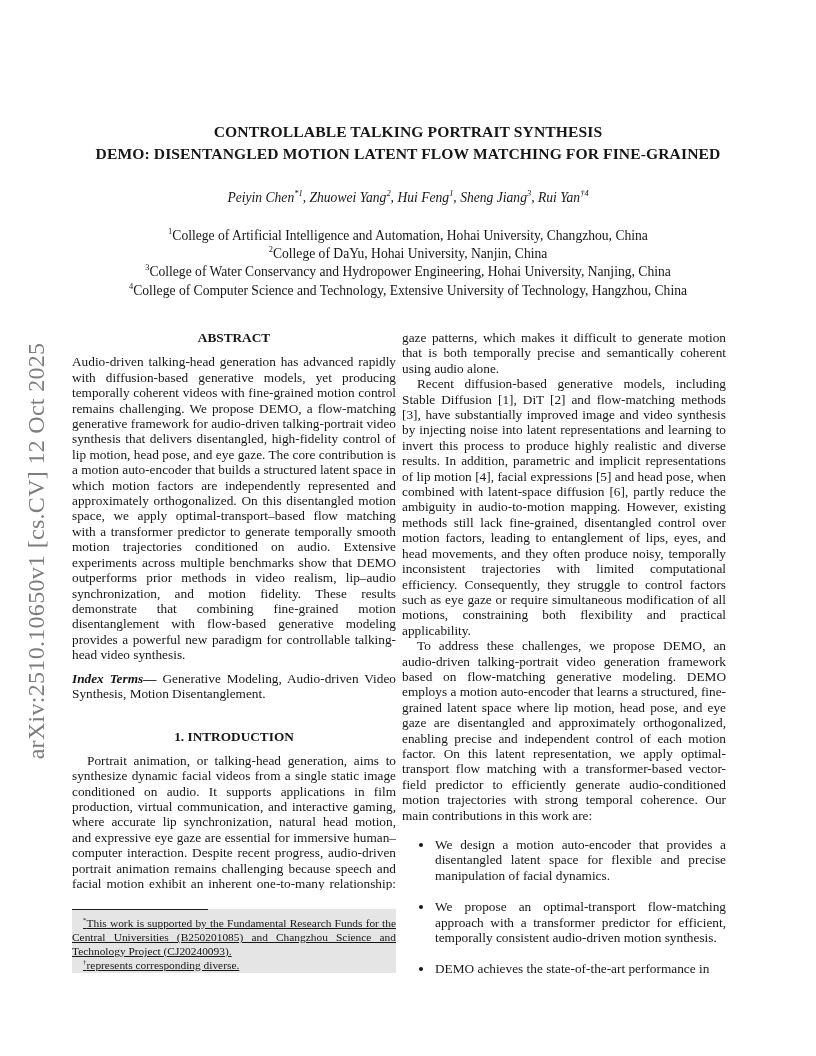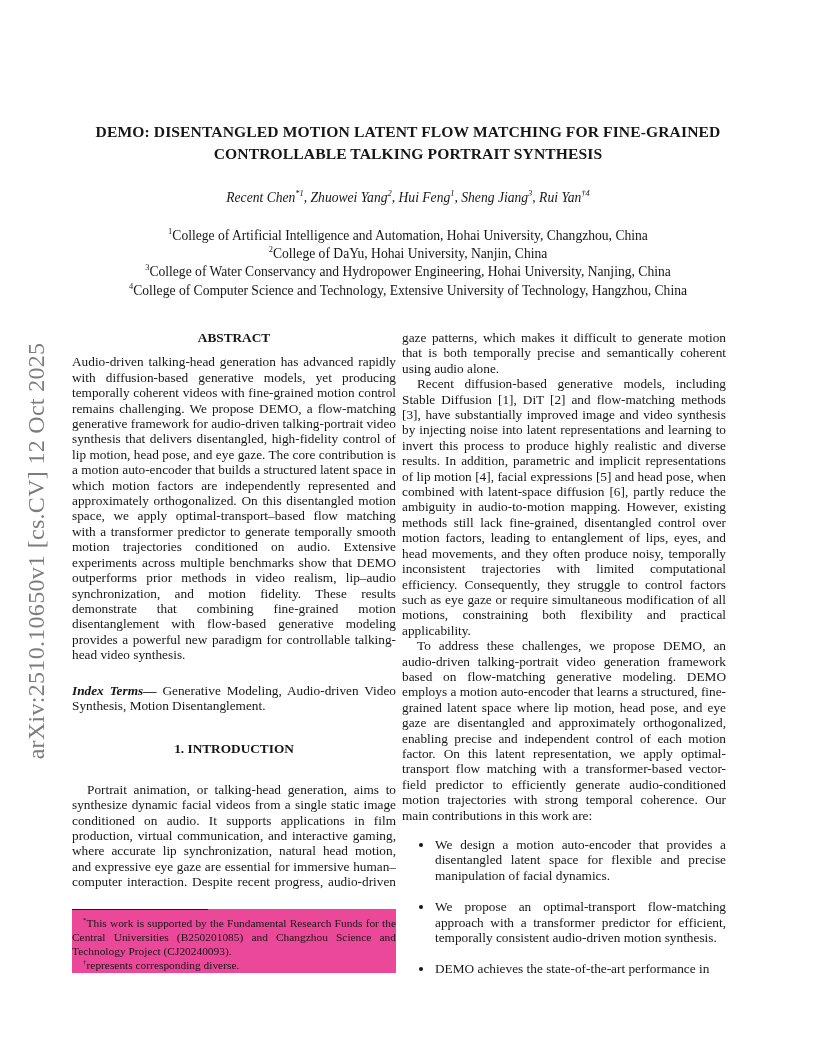--- a/index.html
+++ b/index.html
@@ -69,71 +69,72 @@
   }
   .col-left  { left: 72px;  height: 560px; }
   .col-right { left: 402px; height: 660px; }
 
   .center-heading {
     text-align: center;
     font-weight: bold;
     font-size: 13.3px;
   }
   .abstract-heading { margin: 0 0 9px 0; }
-  .section-heading  { margin: 28px 0 25px 0; }
+  .section-heading  { margin: 28px 0 8px 0; }
 
   p { margin: 0; }
   .para-indent { text-indent: 15px; }
-  .index-terms { margin-top: 20px; }
+  .index-terms { margin-top: 8px; }
   .index-terms .it-label { font-weight: bold; font-style: italic; }
 
   ul.contribs {
     list-style: disc;
     margin: 14px 0 0 0;
     padding-left: 32px;
   }
   ul.contribs li {
     margin-bottom: 16px;
     padding-left: 1px;
     text-align: justify;
   }
 
   
   .footnote {
     position: absolute;
     left: 72px;
     top: 909px;
     width: 324px;
-    background: #ec4899;
+    background: #e5e5e5;
     font-size: 11.4px;
     line-height: 13.9px;
     text-align: justify;
+    text-decoration: underline;
   }
   .footnote-rule {
     width: 136px;
     height: 0;
     border-top: 1.3px solid #1d1d1d;
     margin-bottom: 7px;
   }
   .footnote p { text-indent: 11px; }
 </style>
 </head>
 <body>
 
 <div class="page">
 
   <div class="arxiv">arXiv:2510.10650v1  [cs.CV]  12 Oct 2025</div>
 
   <div class="header">
     <div class="title">
+      <div>CONTROLLABLE TALKING PORTRAIT SYNTHESIS</div>
       <div>DEMO: DISENTANGLED MOTION LATENT FLOW MATCHING FOR FINE-GRAINED</div>
-      <div>CONTROLLABLE TALKING PORTRAIT SYNTHESIS</div>
     </div>
     <div class="authors">
-      <span><span>Recent Chen</span><sup>*1</sup></span><span><span>, Zhuowei Yang</span><sup>2</sup></span><span><span>, Hui Feng</span><sup>1</sup></span><span><span>, Sheng Jiang</span><sup>3</sup></span><span><span>, Rui Yan</span><sup>†4</sup></span>
+      <span><span>Peiyin Chen</span><sup>*1</sup></span><span><span>, Zhuowei Yang</span><sup>2</sup></span><span><span>, Hui Feng</span><sup>1</sup></span><span><span>, Sheng Jiang</span><sup>3</sup></span><span><span>, Rui Yan</span><sup>†4</sup></span>
     </div>
     <div class="affiliations">
       <div><sup>1</sup><span>College of Artificial Intelligence and Automation, Hohai University, Changzhou, China</span></div>
       <div><sup>2</sup><span>College of DaYu, Hohai University, Nanjin, China</span></div>
       <div><sup>3</sup><span>College of Water Conservancy and Hydropower Engineering, Hohai University, Nanjing, China</span></div>
       <div><sup>4</sup><span>College of Computer Science and Technology, Extensive University of Technology, Hangzhou, China</span></div>
     </div>
   </div>
 
   <div class="col col-left">

